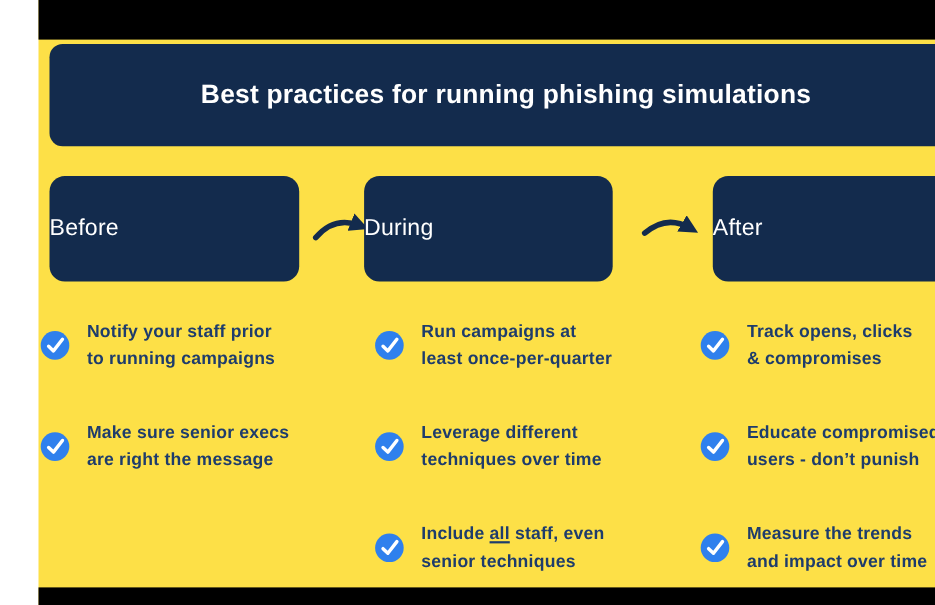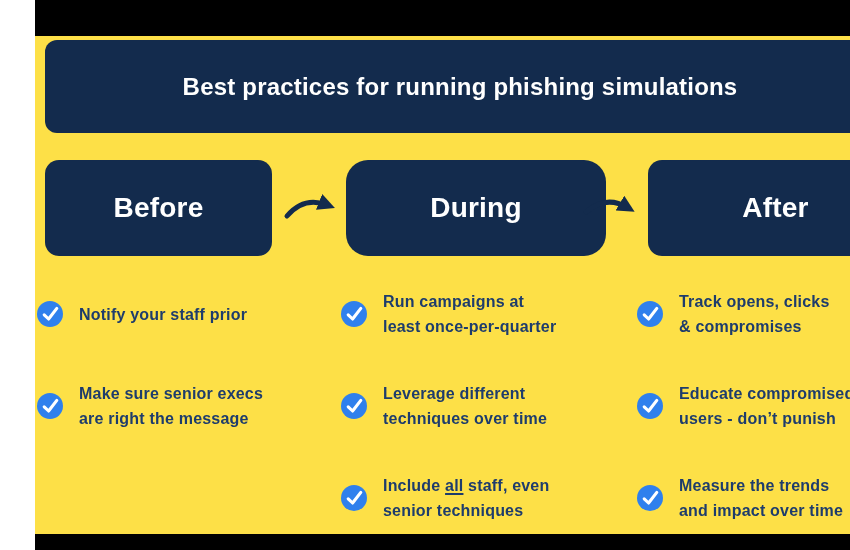--- a/index.html
+++ b/index.html
@@ -20,25 +20,25 @@
     background:#132b4d;border-radius:12px;
     display:flex;align-items:center;justify-content:center;
   }
   .header-box h1{
     margin:0;color:#ffffff;font-size:24px;font-weight:700;letter-spacing:.2px;
   }
 
   .phase-box{
     position:absolute;top:160px;height:96px;
     background:#132b4d;border-radius:14px;
-    display:flex;align-items:center;justify-content:center;
-    color:#ffffff;font-size:28px;font-weight:700;letter-spacing:.2px;
+    display:flex;align-items:center;
+    color:#ffffff;font-size:21px;font-weight:400;letter-spacing:.2px;
   }
   .phase-before{left:10px;width:227px;}
-  .phase-during{left:311px;width:260px;border-radius:22px;}
+  .phase-during{left:296px;width:226px;}
   .phase-after{left:613px;width:255px;}
 
   .arrow{position:absolute;top:188px;width:58px;height:40px;}
   .arrow1{left:248px;}
   .arrow2{left:548px;transform:rotate(9deg);}
 
   .col{position:absolute;top:288px;}
   .col1{left:2px;width:252px;}
   .col2{left:306px;width:258px;}
   .col3{left:602px;width:246px;}
@@ -102,20 +102,21 @@
   </div>
 
   <div class="col col1">
       <div class="item">
         <svg viewBox="0 0 26 26" class="check" overflow="visible">
           <circle cx="13" cy="13" r="13" fill="#2f80ed"></circle>
           <path d="M7.2 13.8 L11.6 18.0 L19.8 7.4" fill="none" stroke="#ffffff" stroke-width="3.1" stroke-linecap="round" stroke-linejoin="round"></path>
         </svg>
         <div class="item-text">
           <div class="line"><span>Notify your staff prior</span></div>
+          <div class="line"><span>to running campaigns</span></div>
         </div>
       </div>
       <div class="item">
         <svg viewBox="0 0 26 26" class="check" overflow="visible">
           <circle cx="13" cy="13" r="13" fill="#2f80ed"></circle>
           <path d="M7.2 13.8 L11.6 18.0 L19.8 7.4" fill="none" stroke="#ffffff" stroke-width="3.1" stroke-linecap="round" stroke-linejoin="round"></path>
         </svg>
         <div class="item-text">
           <div class="line"><span>Make sure senior execs</span></div>
           <div class="line"><span>are right the message</span></div>

